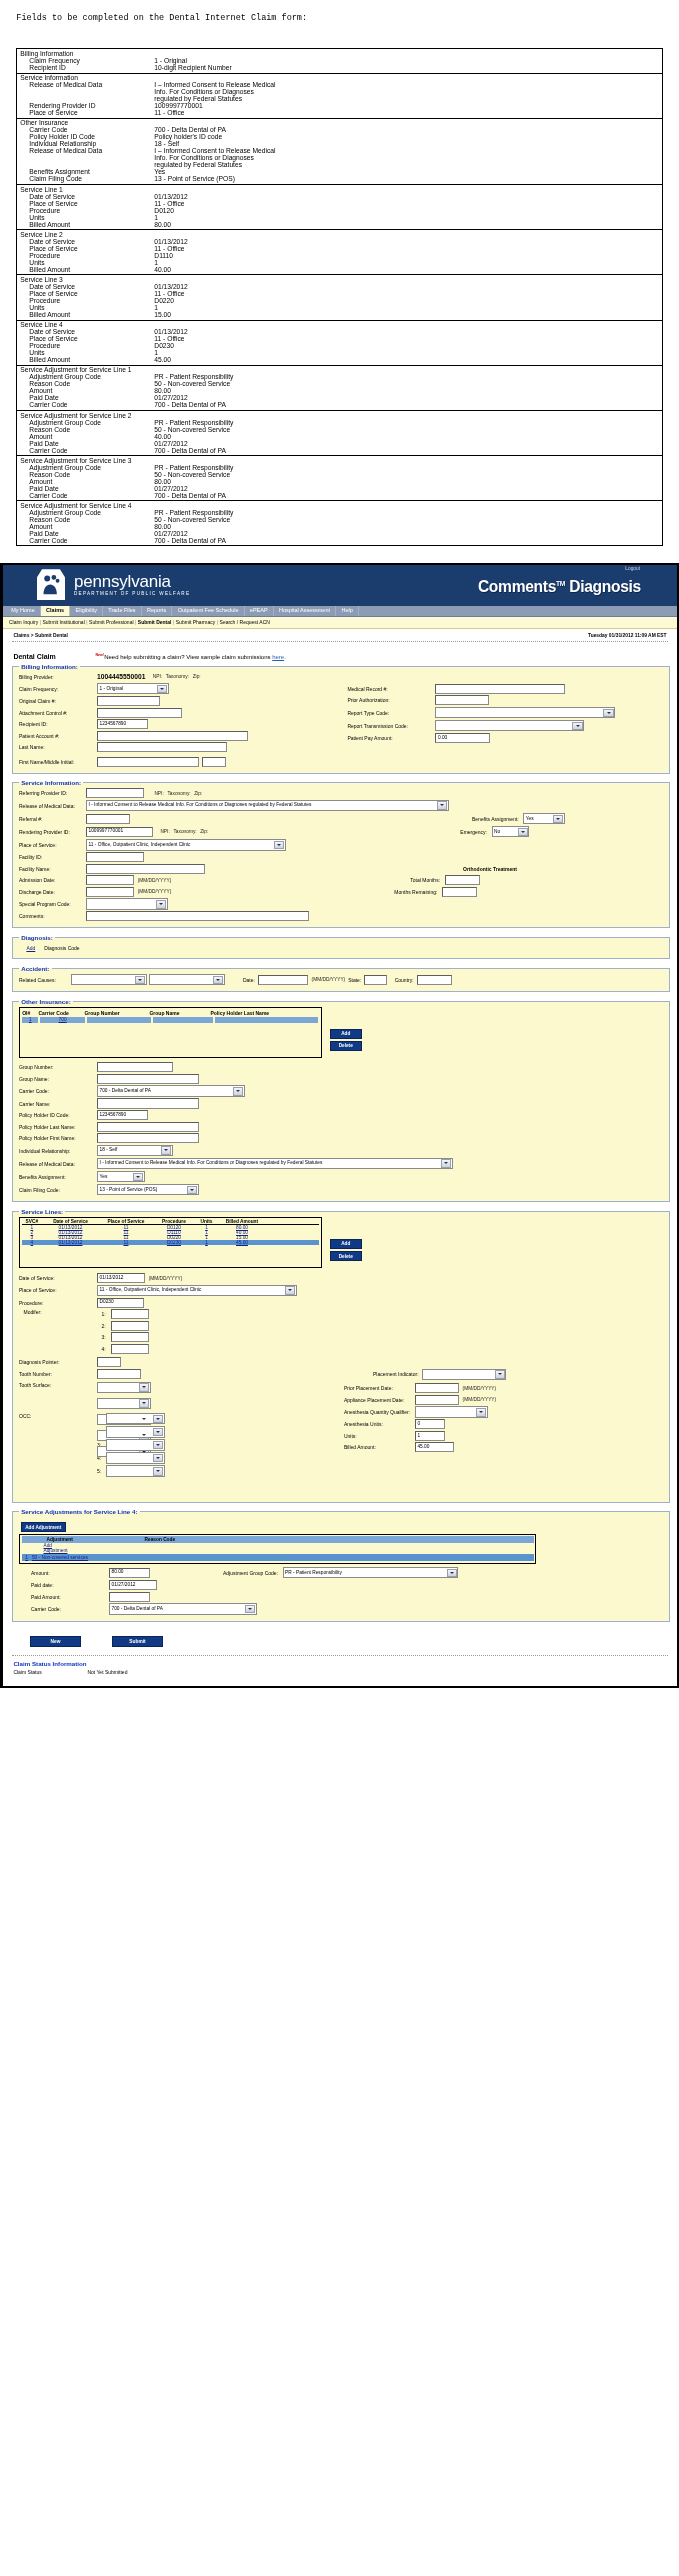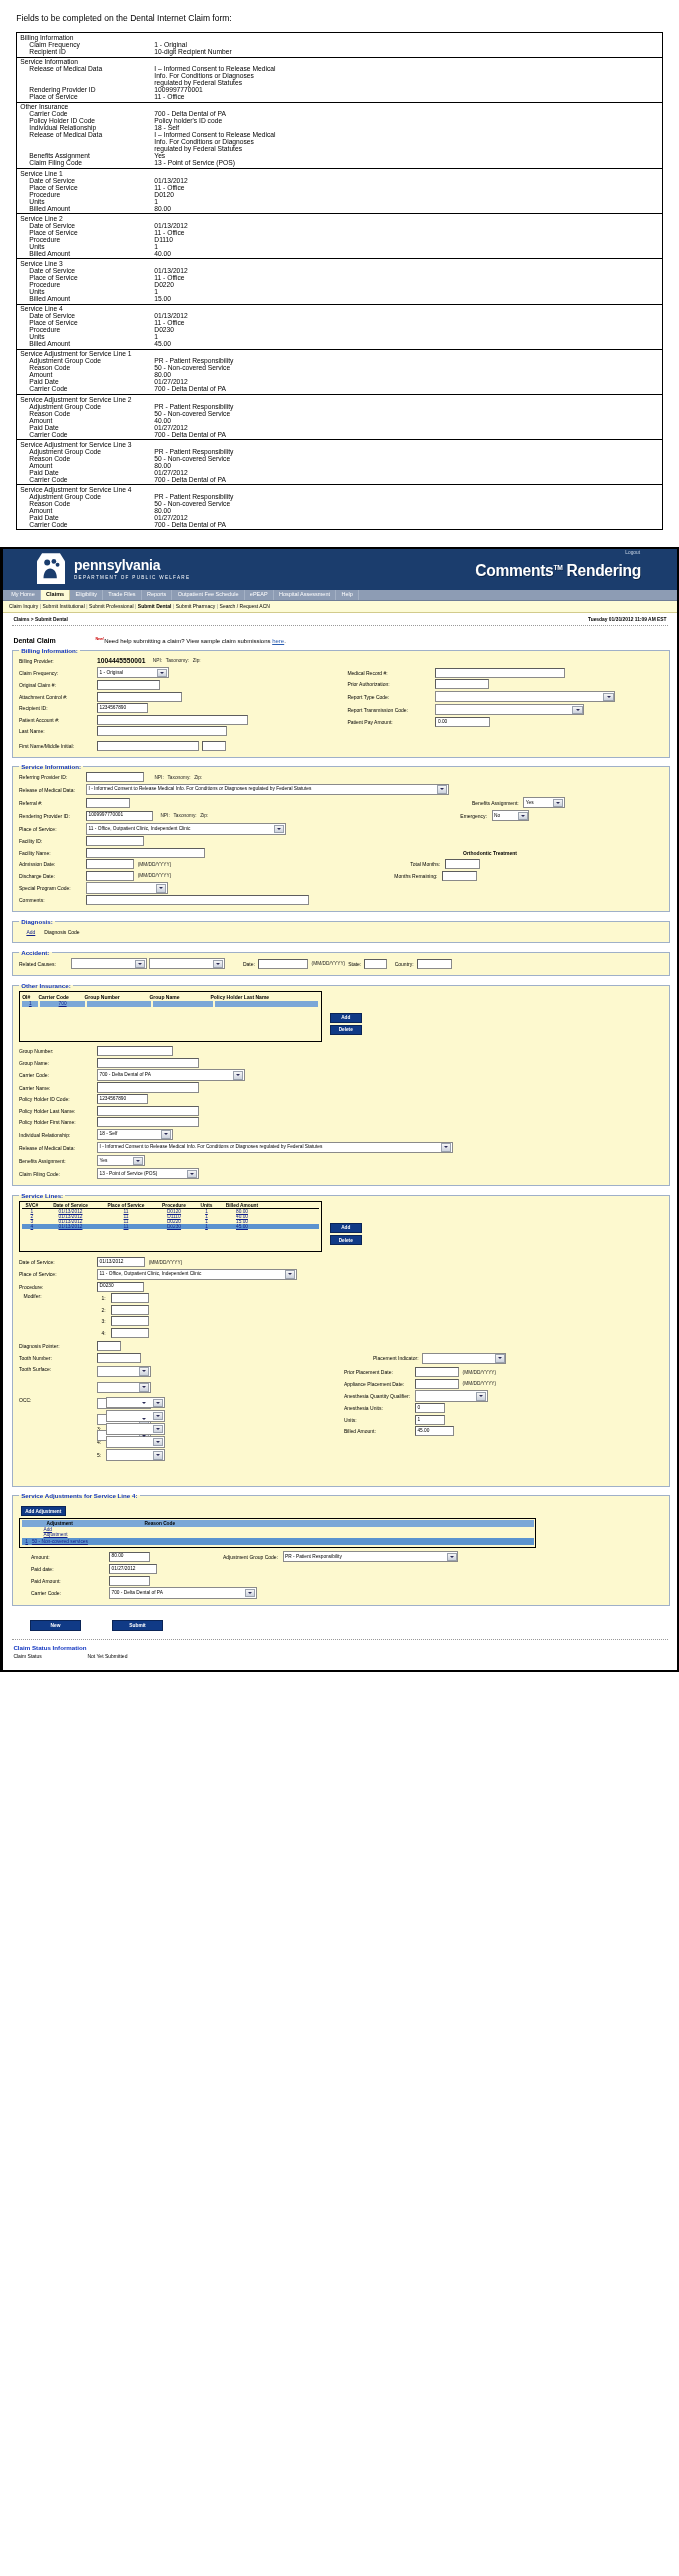--- a/index.html
+++ b/index.html
@@ -2,41 +2,41 @@
 <html style="font-size:12px"><head>
 <meta charset="utf-8">
 <style>
   html,body{margin:0;padding:0;background:#fff;}
   body{width:679px;font-family:"Liberation Sans",sans-serif;color:#000;}
   .page{width:679px;position:relative;}
 
   
   .doc{padding:13.4px 16.3px 0 16.3px;}
   .doc-title{font-size:12px;font-weight:bold;margin:4.5px 0 10.4px 0;letter-spacing:0.1px;}
-  .doc-sub{font-size:8.5px;margin:0 0 9px 0;}
+  .doc-sub{font-size:8.5px;margin:0 0 25px 0;font-family:Liberation Mono, monospace;}
   .grp{border-top:0.7px solid #000;border-left:0.7px solid #000;border-right:0.7px solid #000;}
   .grp.last{border-bottom:0.7px solid #000;}
   .grp-title{font-size:6.7px;padding:0.7px 0 0 3px;}
   .row{display:flex;font-size:6.7px;}
   .row .k{width:125px;padding-left:12px;}
   .row .v{flex:1;padding-right:3px;}
   .v .cont{display:block;}
   .spacer{height:1.5px;}
 
   
   .shot{margin:16.3px 0 0 0;width:679px;background:#fff;position:relative;}
   .shot-inner{border:2.2px solid #000;border-left:3.7px solid #000;background:#fff;}
   .hdr{background:#1b3d6d;height:41px;position:relative;}
   .logo{position:absolute;left:34px;top:4.5px;display:flex;align-items:center;}
   .keystone{width:28px;height:31px;background:#fff;
             clip-path:polygon(18% 0,82% 0,100% 26%,100% 100%,0 100%,0 26%);
             position:relative;}
   .keystone .fam{position:absolute;left:4.5px;top:5.2px;width:19.3px;height:21px;}
   .wordmark{margin-left:9px;color:#fff;}
-  .wordmark .w1{font-size:14px;font-weight:bold;letter-spacing:-0.2px;line-height:15px;}
+  .wordmark .w1{font-size:17px;font-weight:normal;letter-spacing:-0.2px;line-height:15px;}
   .wordmark .w2{font-size:4.6px;letter-spacing:1.3px;margin-top:2.2px;}
   .promise{position:absolute;right:36px;top:13.4px;color:#fff;font-size:15.6px;font-weight:bold;
            letter-spacing:-0.3px;text-shadow:0.7px 0.7px 0 #0d2546;}
   .promise sup{font-size:6.7px;vertical-align:super;}
   .logout{position:absolute;right:37px;top:1.5px;color:#c8d4e4;font-size:4.8px;}
   .navbar{background:#8d9cb4;height:10.4px;display:flex;align-items:stretch;padding-left:3px;
           border-bottom:0.7px solid #6e7d96;}
   .navbar .tab{color:#fff;font-size:5.5px;padding:1.5px 5.2px 0 5.2px;border-right:0.7px solid #a4b1c5;white-space:nowrap;}
   .navbar .tab.active{background:#fdfbd6;color:#000;font-weight:bold;border-right:0.7px solid #c9c59a;}
   .subnav{background:#fdfbd6;height:9px;font-size:5px;padding:1.5px 0 0 6px;white-space:nowrap;
@@ -467,21 +467,21 @@
             <circle cx="16" cy="4.5" r="3.2" fill="#1b3d6d"></circle>
             <circle cx="21" cy="9" r="2.6" fill="#1b3d6d"></circle>
             <path d="M2 27c0-8 4-13 9-13s9 5 9 13z" fill="#1b3d6d"></path>
           </svg>
         </div>
         <div class="wordmark">
           <div class="w1">pennsylvania</div>
           <div class="w2">DEPARTMENT OF PUBLIC WELFARE</div>
         </div>
       </div>
-      <div class="promise"><span>Comments</span><sup>TM</sup><span> Rendering</span></div>
+      <div class="promise"><span>Comments</span><sup>TM</sup><span> Diagnosis</span></div>
     </div>
 
     <div class="navbar" id="navbar">
           <div class="tab">My Home</div>
           <div class="tab active">Claims</div>
           <div class="tab">Eligibility</div>
           <div class="tab">Trade Files</div>
           <div class="tab">Reports</div>
           <div class="tab">Outpatient Fee Schedule</div>
           <div class="tab">ePEAP</div>

